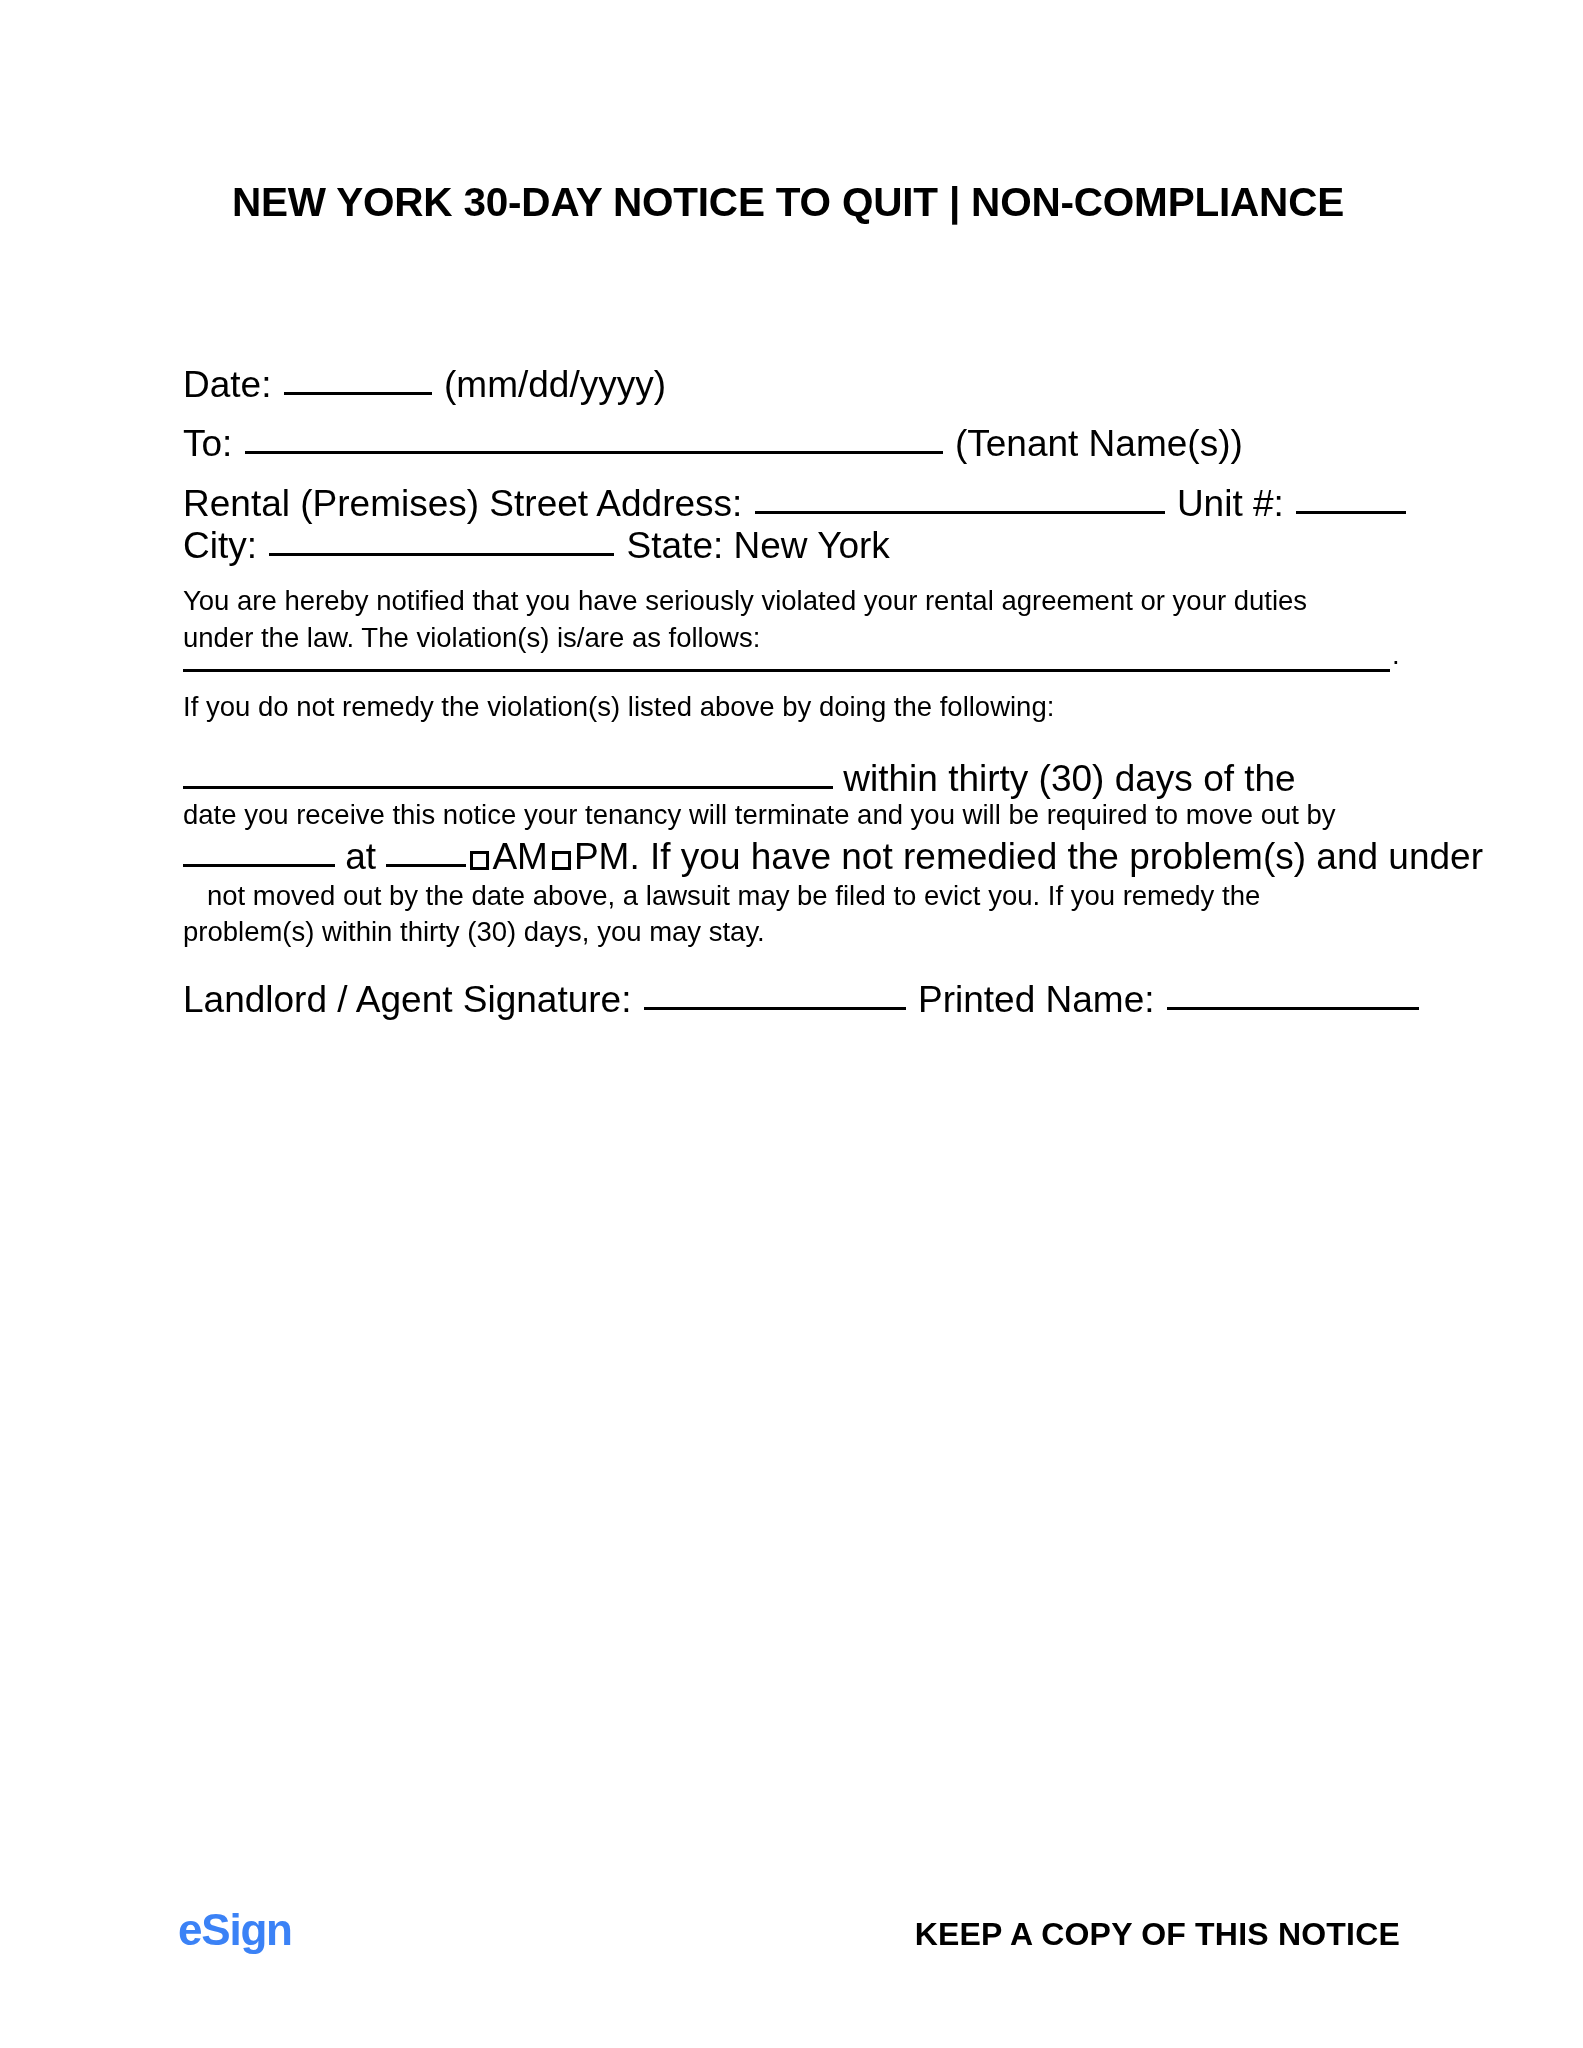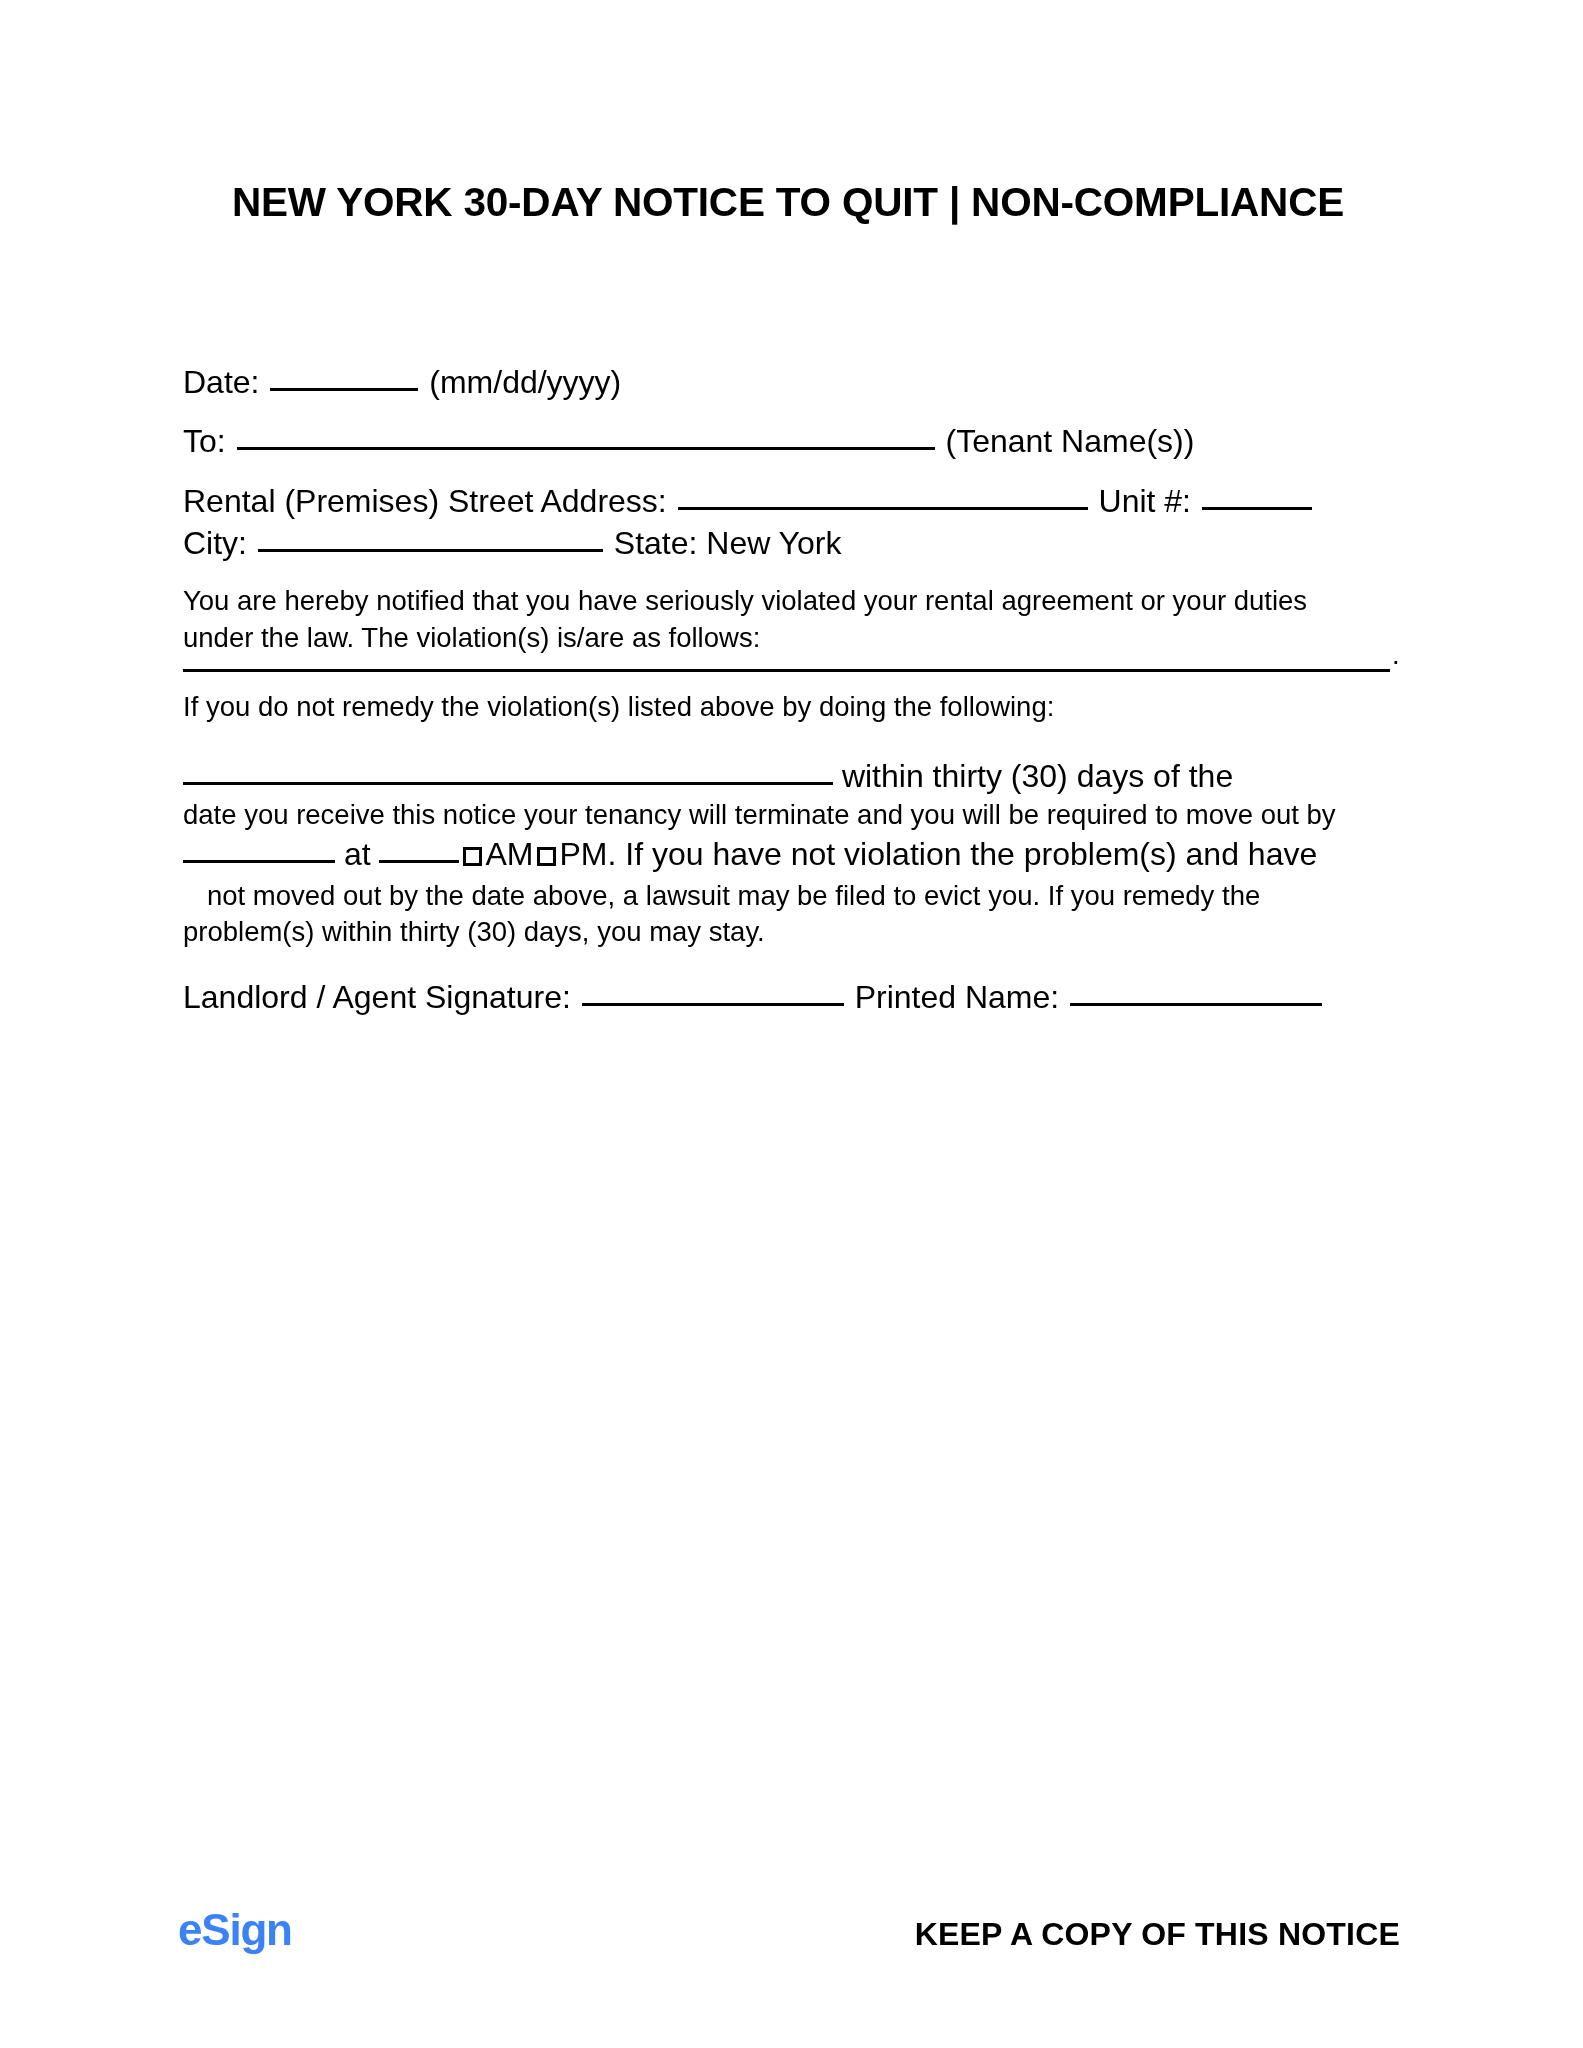--- a/index.html
+++ b/index.html
@@ -40,21 +40,21 @@
     font-size: 40.5px;
     font-weight: bold;
     line-height: 1.30;
     letter-spacing: -0.2px;
   }
 
   
   .line-row {
     position: absolute;
     left: 0;
-    font-size: 32px;
+    font-size: 37px;
     line-height: 1.0;
     white-space: nowrap;
   }
   .para {
     position: absolute;
     left: 0;
     width: 1210px;
     font-size: 27.5px;
     line-height: 36.5px;
     text-align: left;
@@ -195,21 +195,21 @@
 
     <div class="line-row" style="top:760px;">
       <span class="inline-rule b-remedy"></span><span> within thirty (30) days of the</span>
     </div>
 
     <div class="para" style="top:797px;">
       <span>date you receive this notice your tenancy will terminate and you will be required to move out by</span>
     </div>
 
     <div class="line-row" style="top:838px;">
-      <span class="inline-rule b-moveout"></span><span> at </span><span class="inline-rule b-time"></span><span class="cbox"></span><span>AM</span><span class="cbox"></span><span>PM</span><span>. If you have not violation the problem(s) and have</span>
+      <span class="inline-rule b-moveout"></span><span> at </span><span class="inline-rule b-time"></span><span class="cbox"></span><span>AM</span><span class="cbox"></span><span>PM</span><span>. If you have not remedied the problem(s) and under</span>
     </div>
 
     <div class="para" style="top:878px;margin-left:24px;">
       <span>not moved out by the date above, a lawsuit may be filed to evict you. If you remedy the</span>
     </div>
 
     <div class="para" style="top:914px;">
       <span>problem(s) within thirty (30) days, you may stay.</span>
     </div>
 

